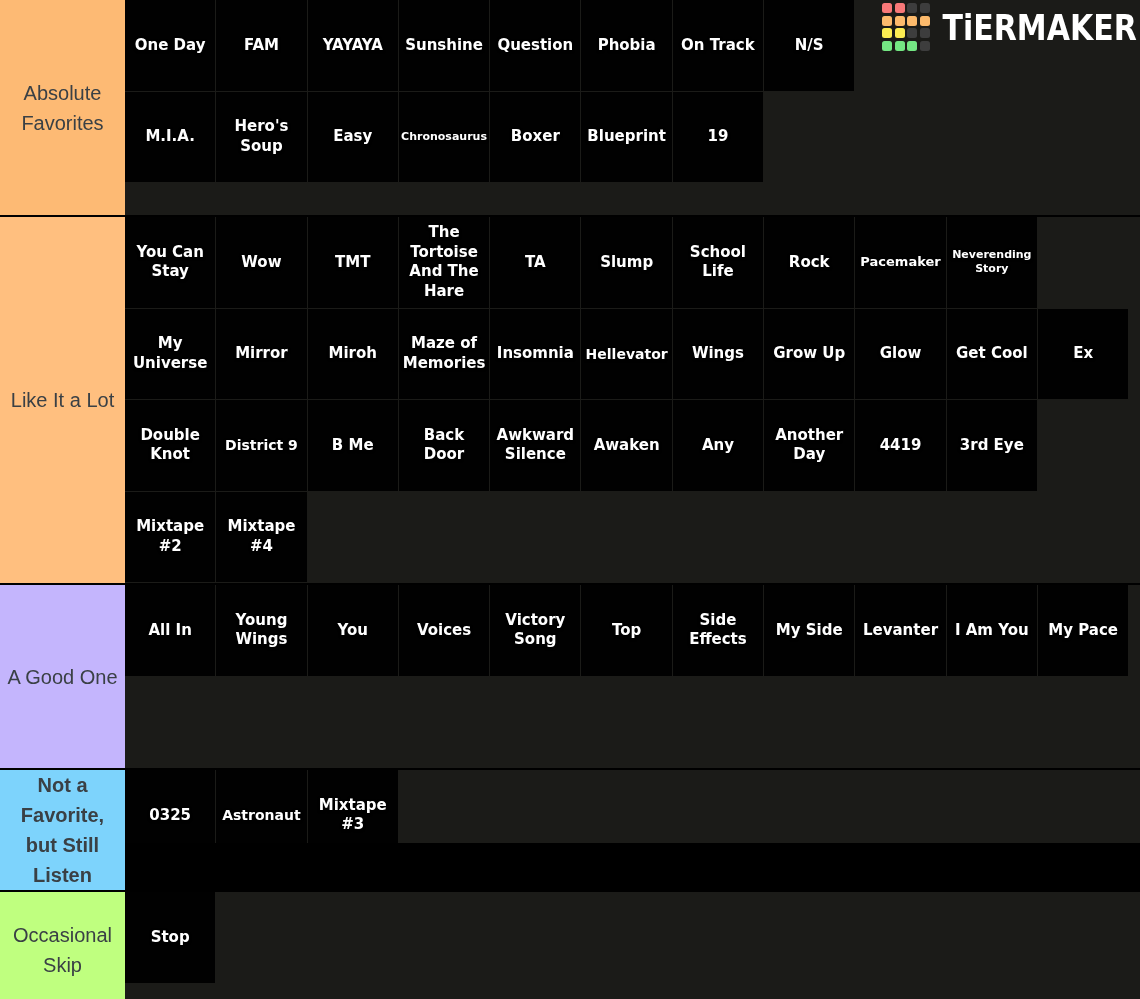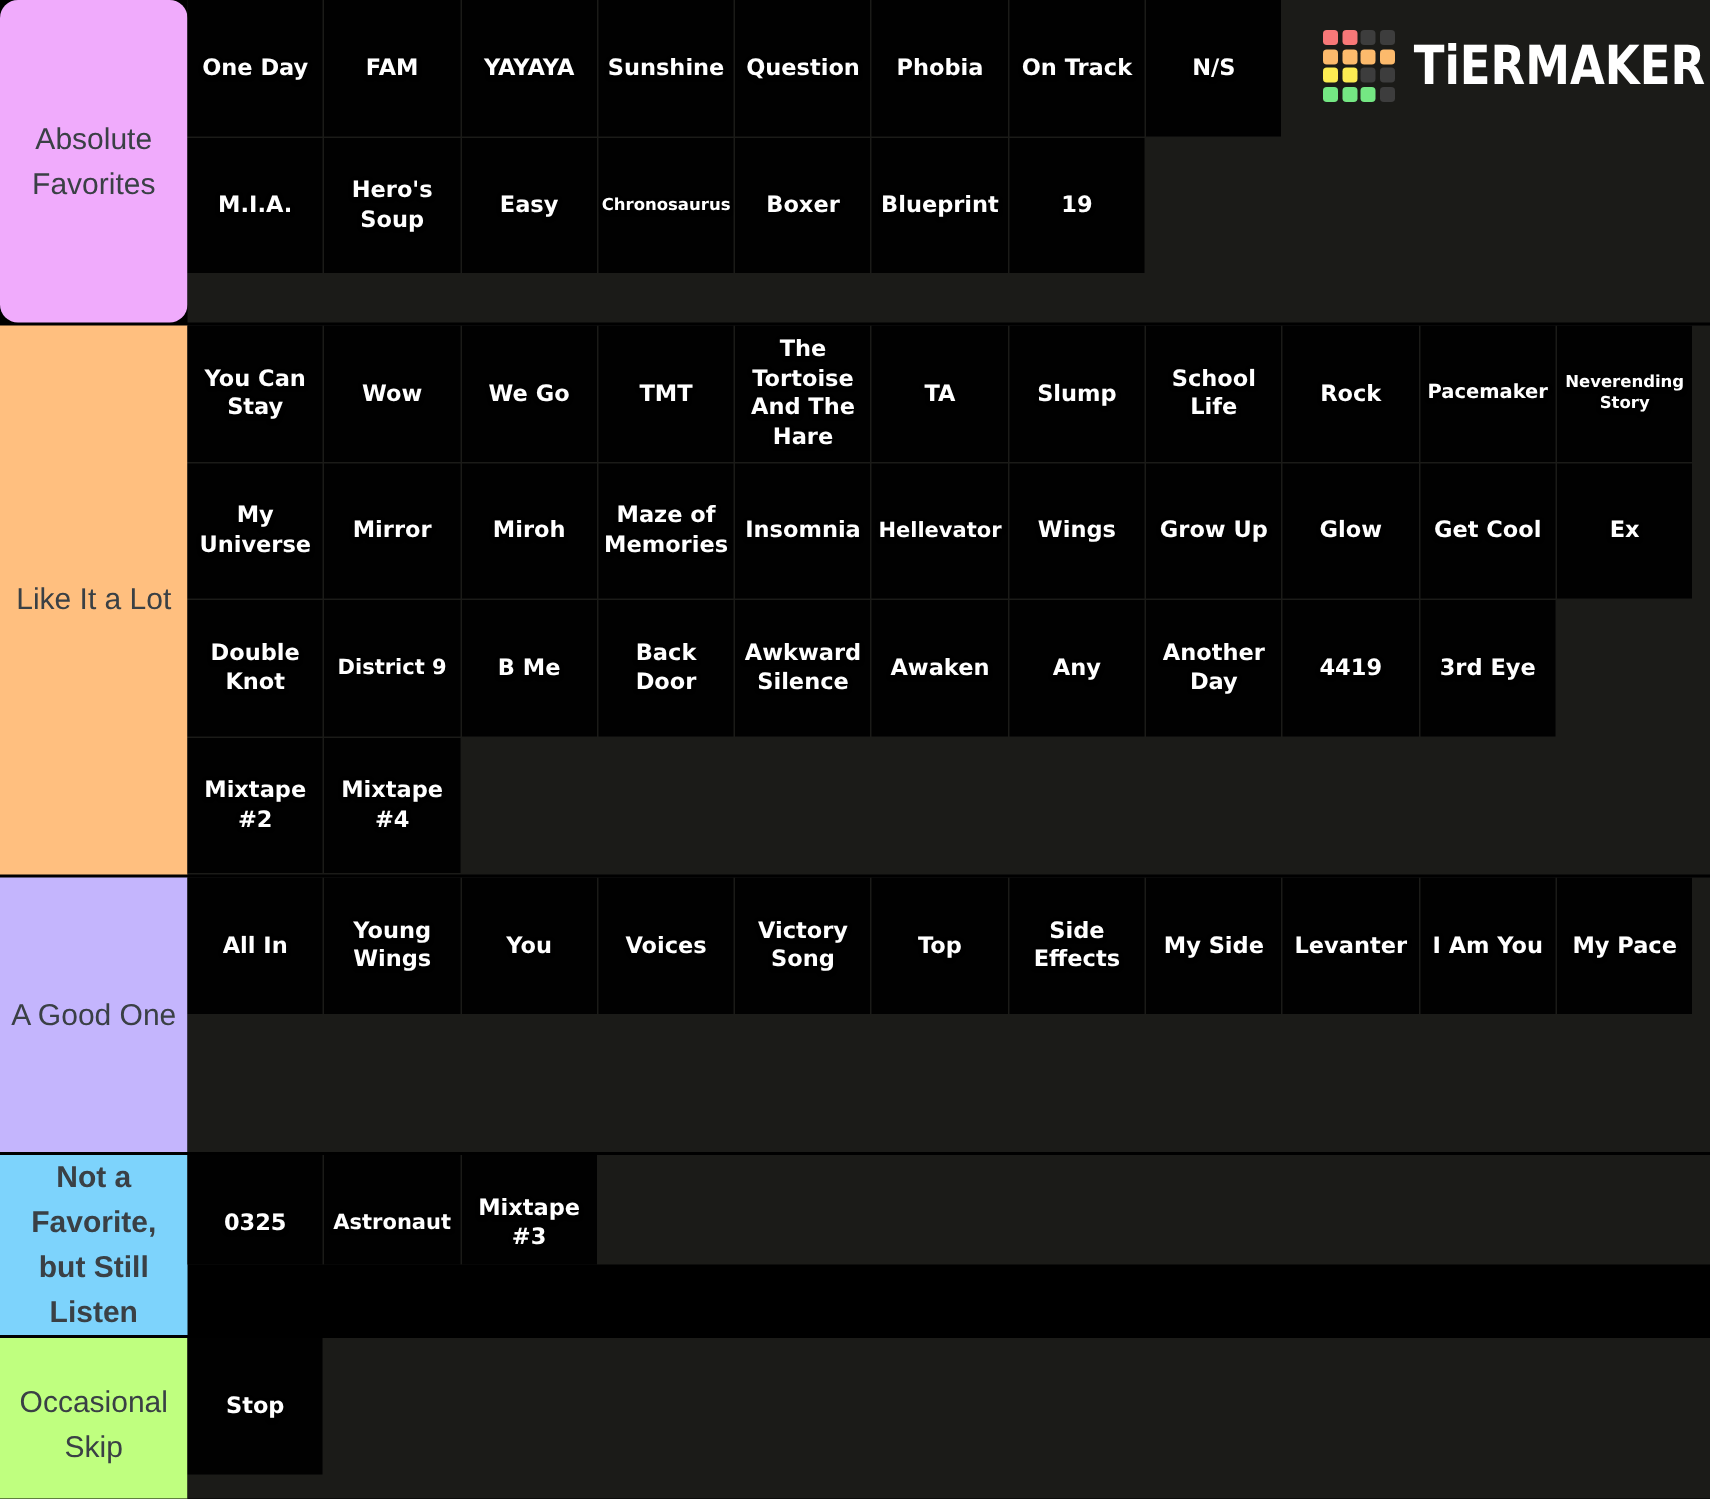--- a/index.html
+++ b/index.html
@@ -26,38 +26,38 @@
   .cell{
     flex:none;width:90.3px;height:90.5px;box-sizing:border-box;
     background:#010101;color:#fff;
     display:flex;align-items:center;justify-content:center;text-align:center;
     font-family:"DejaVu Sans", sans-serif;font-weight:bold;
     font-size:15px;line-height:1.3;padding:2px 5px;
     text-shadow:0 1px 3px rgba(0,0,0,.9);
     cursor:grab;
   }
   .logo{
-    position:absolute;top:19px;left:882px;height:50px;
+    position:absolute;top:2px;left:882px;height:50px;
     display:flex;align-items:center;gap:13px;
   }
   .logo-grid{display:grid;grid-template-columns:repeat(4,10px);grid-auto-rows:10px;gap:2.5px;}
   .logo-sq{border-radius:2.5px;}
   .logo-text{
     font-family:"DejaVu Sans", sans-serif;font-weight:bold;
     font-size:30px;color:#fff;letter-spacing:0px;white-space:nowrap;
     transform:scale(1.0,1.2);transform-origin:left center;
   }
 </style>
 </head>
 <body>
 
 <div id="board">
   <div id="tiers" style="display: flex; flex-direction: column; gap: 2px;">
       <div class="tier">
-        <div class="tier-label" style="background: #f0abfc; border-radius: 12px;">Absolute Favorites</div>
+        <div class="tier-label" style="background: #fdba74;">Absolute Favorites</div>
         <div class="tier-content" style="height: 215px;">
           <div class="cell-row">
             <div class="cell">One Day</div>
             <div class="cell">FAM</div>
             <div class="cell">YAYAYA</div>
             <div class="cell">Sunshine</div>
             <div class="cell">Question</div>
             <div class="cell">Phobia</div>
             <div class="cell">On Track</div>
             <div class="cell">N/S</div>
@@ -72,21 +72,20 @@
             <div class="cell">19</div>
           </div>
         </div>
       </div>
       <div class="tier">
         <div class="tier-label" style="background: rgb(255, 191, 127);">Like It a Lot</div>
         <div class="tier-content" style="height: 366px;">
           <div class="cell-row">
             <div class="cell">You Can Stay</div>
             <div class="cell">Wow</div>
-            <div class="cell">We Go</div>
             <div class="cell">TMT</div>
             <div class="cell">The Tortoise And The Hare</div>
             <div class="cell">TA</div>
             <div class="cell">Slump</div>
             <div class="cell">School Life</div>
             <div class="cell">Rock</div>
             <div class="cell" style="font-size: 13px;">Pacemaker</div>
             <div class="cell" style="font-size: 11px;">Neverending Story</div>
           </div>
           <div class="cell-row">

